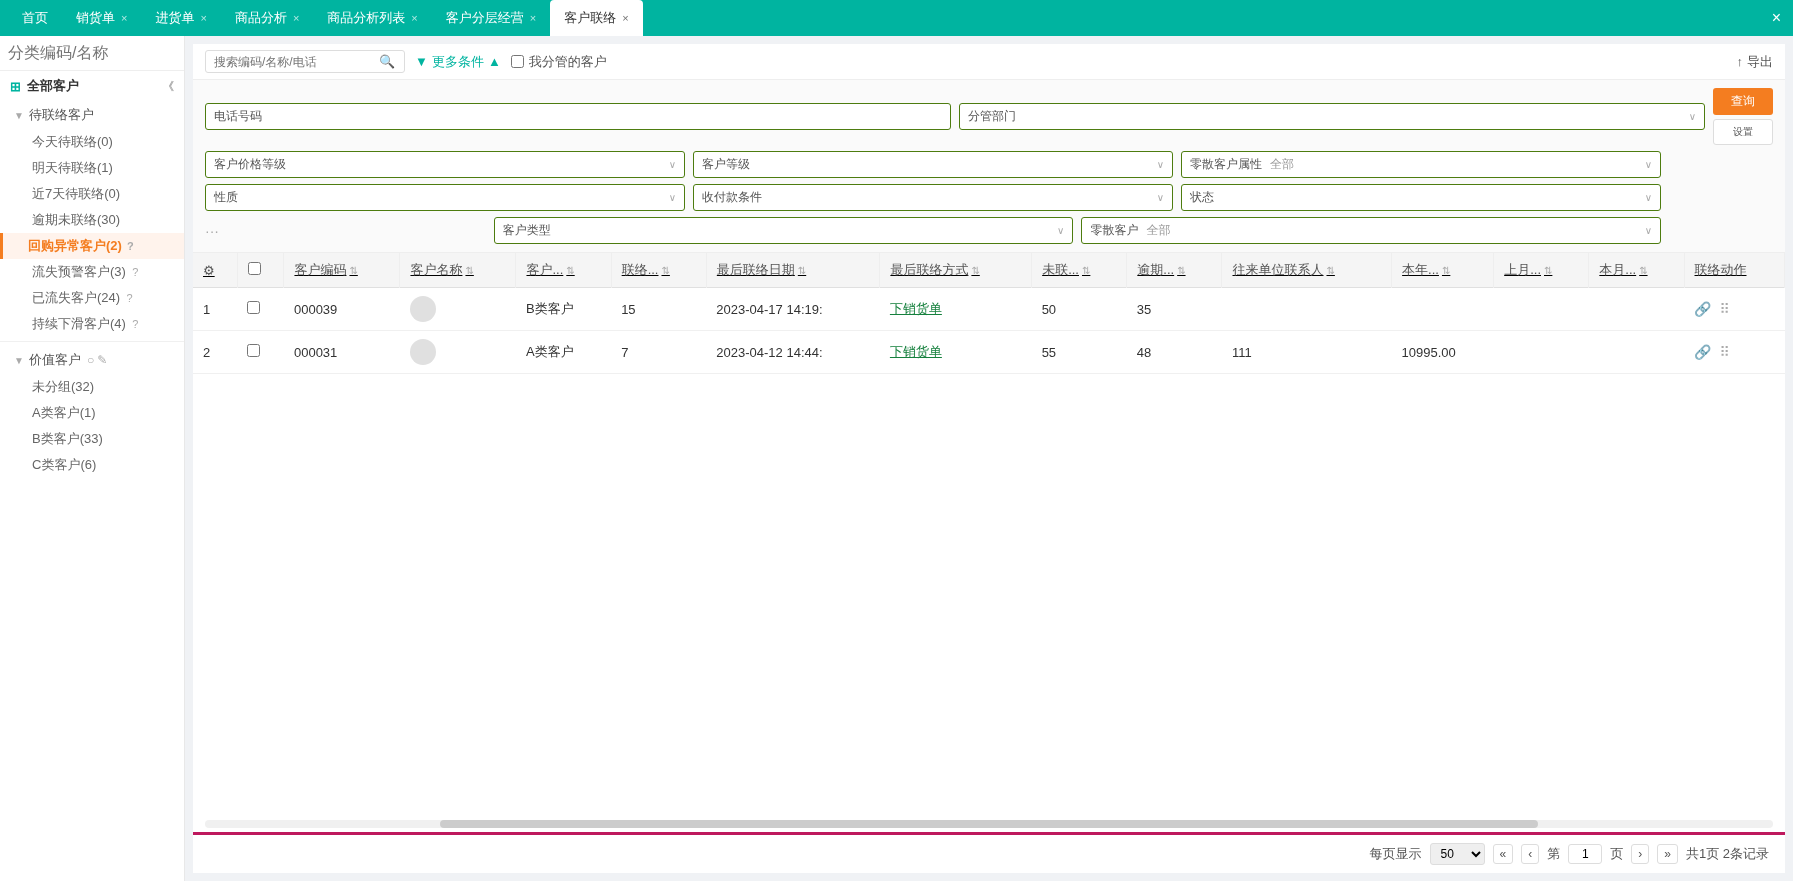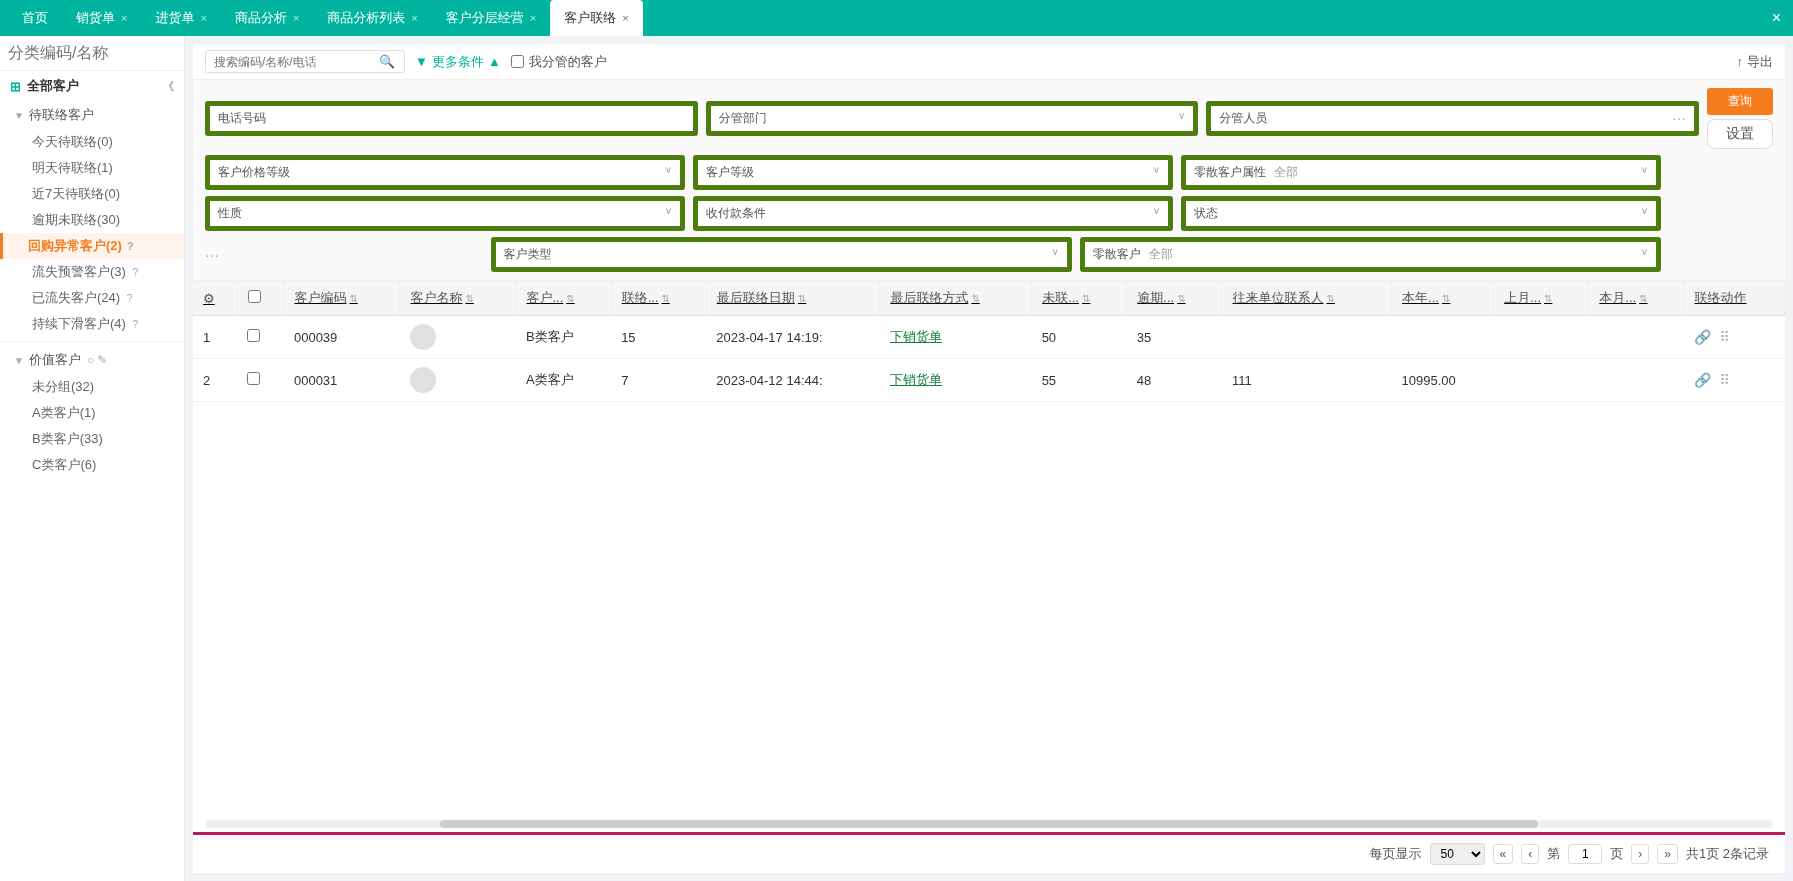--- a/index.html
+++ b/index.html
@@ -163,22 +163,22 @@
       padding: 8px 12px;
     }
     .adv-filter-row {
       display: flex;
       align-items: center;
       margin-bottom: 6px;
       gap: 8px;
     }
     .adv-filter-row:last-child { margin-bottom: 0; }
     .filter-field {
-      display: flex; 
-      border: 5px solid #4d7c0f;
+      display: flex; align-items: center;
+      border: 1px solid #4d7c0f;
       border-radius: 3px;
       background: #fff;
       padding: 4px 8px;
       flex: 1;
       min-width: 0;
     }
     .filter-field-label {
       color: #555;
       font-size: 12px;
       white-space: nowrap;
@@ -201,23 +201,23 @@
       border-radius: 3px;
       padding: 5px 18px;
       font-size: 12px;
       cursor: pointer;
       white-space: nowrap;
     }
     .btn-set {
       background: #fff;
       color: #555;
       border: 1px solid #ddd;
-      border-radius: 8px;
+      border-radius: 3px;
       padding: 5px 18px;
-      font-size: 14px;
+      font-size: 10px;
       cursor: pointer;
       white-space: nowrap;
     }
     .filter-dots { color: #aaa; font-size: 14px; cursor: pointer; }
 
     
     .table-wrap {
       flex: 1;
       overflow: auto;
       background: #fff;
@@ -442,25 +442,20 @@
 
       <div class="adv-filter-row">
         <div class="filter-field wide">
           <span class="filter-field-label">电话号码</span>
           <span class="filter-field-value"></span>
         </div>
         <div class="filter-field wide">
           <span class="filter-field-label">分管部门</span>
           <span class="filter-field-value"></span>
           <span class="dropdown-arrow">∨</span>
-        </div>
-        <div class="filter-field wide">
-          <span class="filter-field-label">分管人员</span>
-          <span class="filter-field-value"></span>
-          <span class="filter-dots">···</span>
         </div>
         <div class="filter-actions">
           <button class="btn-query">查询</button>
           <button class="btn-set">设置</button>
         </div>
       </div>
 
       <div class="adv-filter-row">
         <div class="filter-field wide">
           <span class="filter-field-label">客户价格等级</span>

